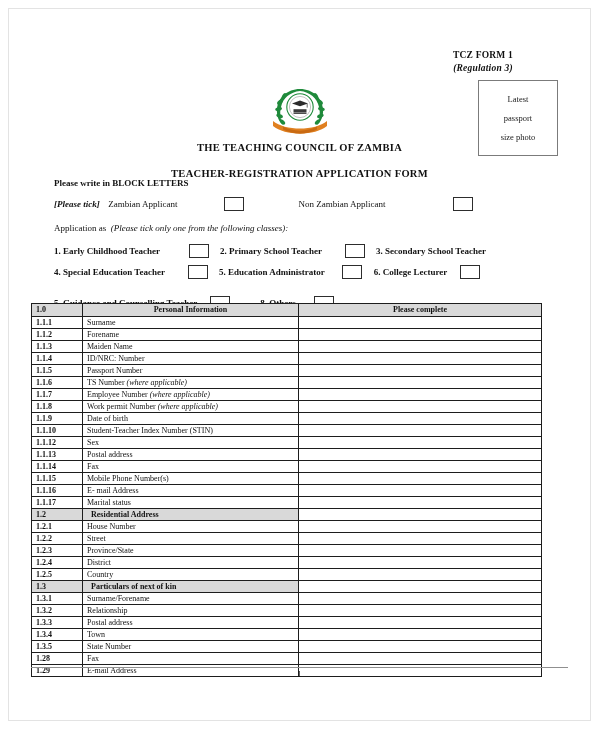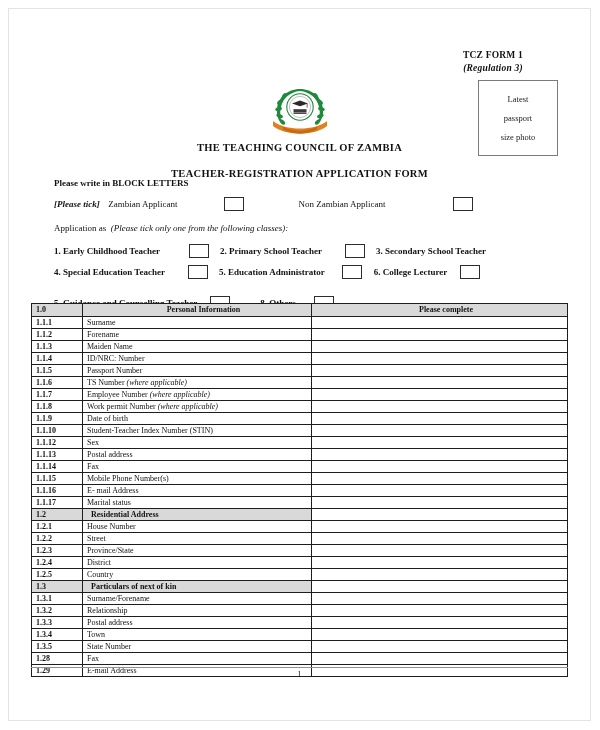--- a/index.html
+++ b/index.html
@@ -29,21 +29,21 @@
     position: absolute;
     left: 0;
     top: 0;
     right: 0;
     bottom: 0;
   }
 
   
   .form-code {
     position: absolute;
-    right: 22px;
+    right: 32px;
     top: 40px;
     width: 150px;
     text-align: center;
     font-weight: bold;
     font-size: 9.5px;
     line-height: 13px;
     letter-spacing: .2px;
   }
   .form-code .reg {
     font-style: italic;
@@ -151,21 +151,21 @@
   }
   td.c-num { width: 46px; font-weight: bold; }
   td.c-lbl { width: 215px; }
   td.c-val { width: 242px; }
   tr.hdr td, tr.sec td {
     background: #d9d9d9;
     font-weight: bold;
   }
   tr.hdr td.c-lbl, tr.hdr td.c-val {
     text-align: center;
-    padding-left: 13px;
+    padding-left: 0;
   }
   tr.hdr td { height: 12px; line-height: 12px; }
   tr.sec td.c-lbl { padding-left: 8px; }
   tr.sec td.c-val { background: #ffffff; }
   .it { font-style: italic; }
 
   
   .footer-rule {
     position: absolute;
     left: 22px;

